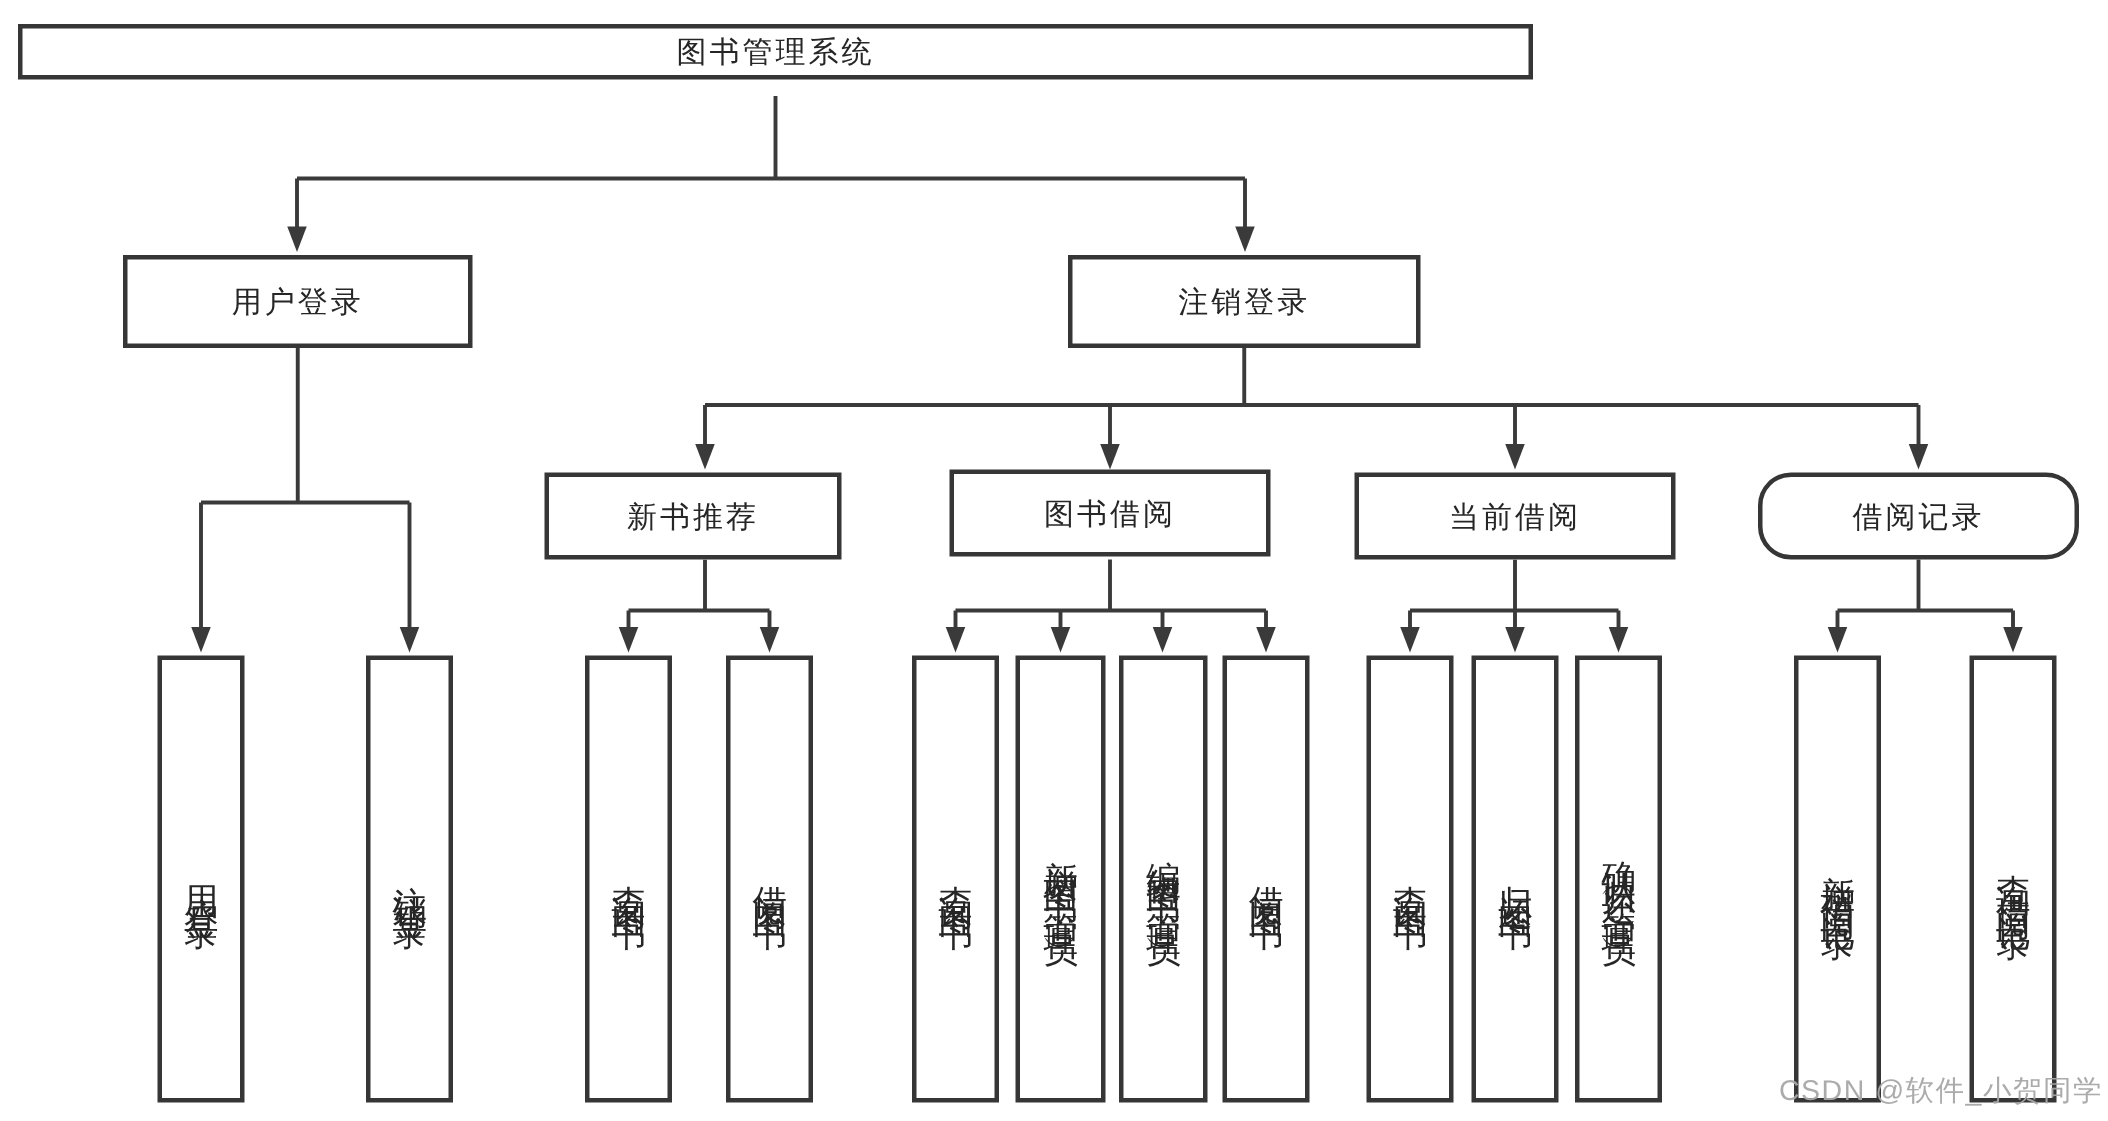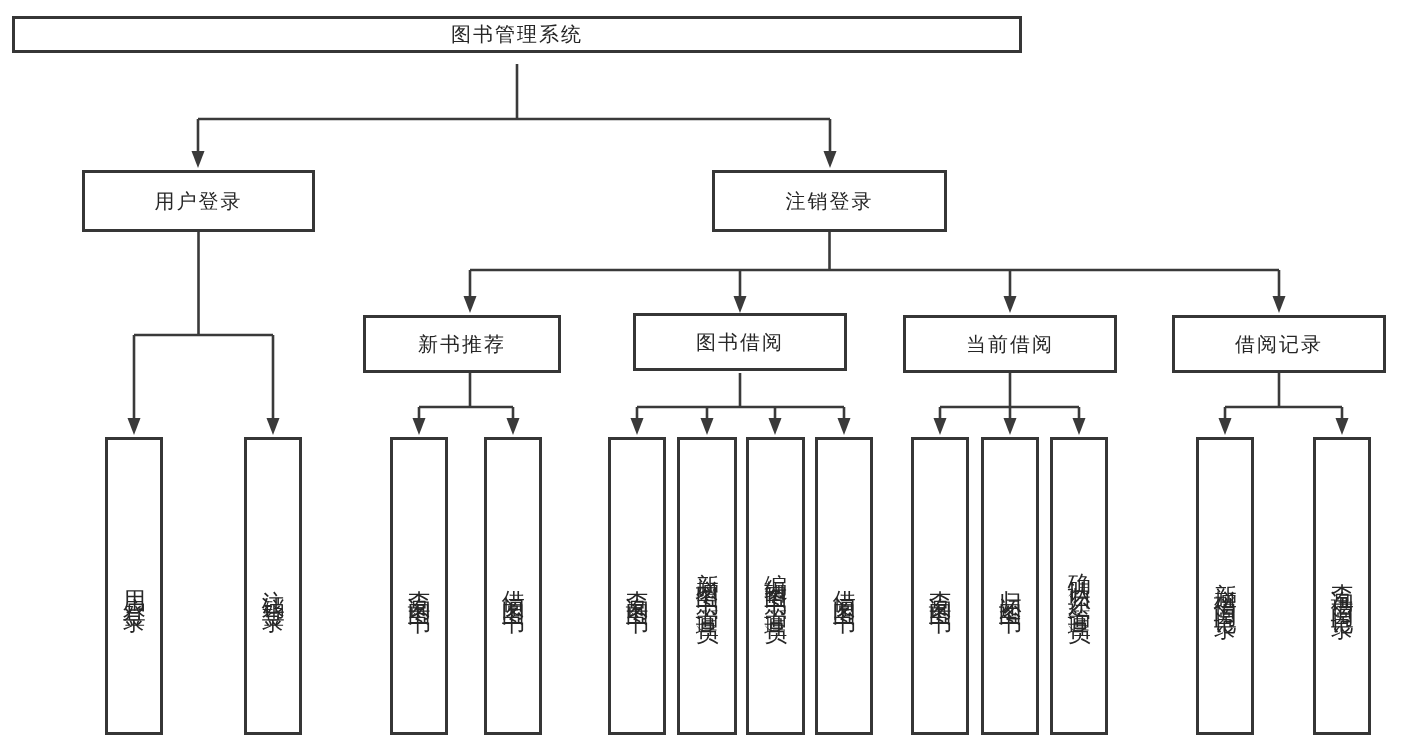--- a/index.html
+++ b/index.html
@@ -140,21 +140,21 @@
       </div>
       <div class="node hbox" style="left: 363px; top: 315px; width: 198px; height: 58px;">
         <span class="label">新书推荐</span>
       </div>
       <div class="node hbox" style="left: 633px; top: 313px; width: 214px; height: 58px;">
         <span class="label">图书借阅</span>
       </div>
       <div class="node hbox" style="left: 903px; top: 315px; width: 214px; height: 58px; align-items: center;">
         <span class="label">当前借阅</span>
       </div>
-      <div class="node hbox" style="left: 1172px; top: 315px; width: 214px; height: 58px;">
+      <div class="node hbox" style="left: 1172px; top: 315px; width: 214px; height: 58px; border-radius: 22px;">
         <span class="label">借阅记录</span>
       </div>
       <div class="node vbox" style="left: 105px; top: 437px; width: 58px; height: 298px;">
         <span class="label">用户登录</span>
       </div>
       <div class="node vbox" style="left: 244px; top: 437px; width: 58px; height: 298px;">
         <span class="label">注销登录</span>
       </div>
       <div class="node vbox" style="left: 390px; top: 437px; width: 58px; height: 298px;">
         <span class="label">查询图书</span>
@@ -183,13 +183,14 @@
       <div class="node vbox" style="left: 1050px; top: 437px; width: 58px; height: 298px;">
         <span class="label">确认归还（管理员）</span>
       </div>
       <div class="node vbox" style="left: 1196px; top: 437px; width: 58px; height: 298px;">
         <span class="label">新增借阅记录</span>
       </div>
       <div class="node vbox" style="left: 1313px; top: 437px; width: 58px; height: 298px;">
         <span class="label">查询借阅记录</span>
       </div>
     </div>
+  <div class="watermark">CSDN @软件_小贺同学</div>
 </div>
 
 </body></html>

